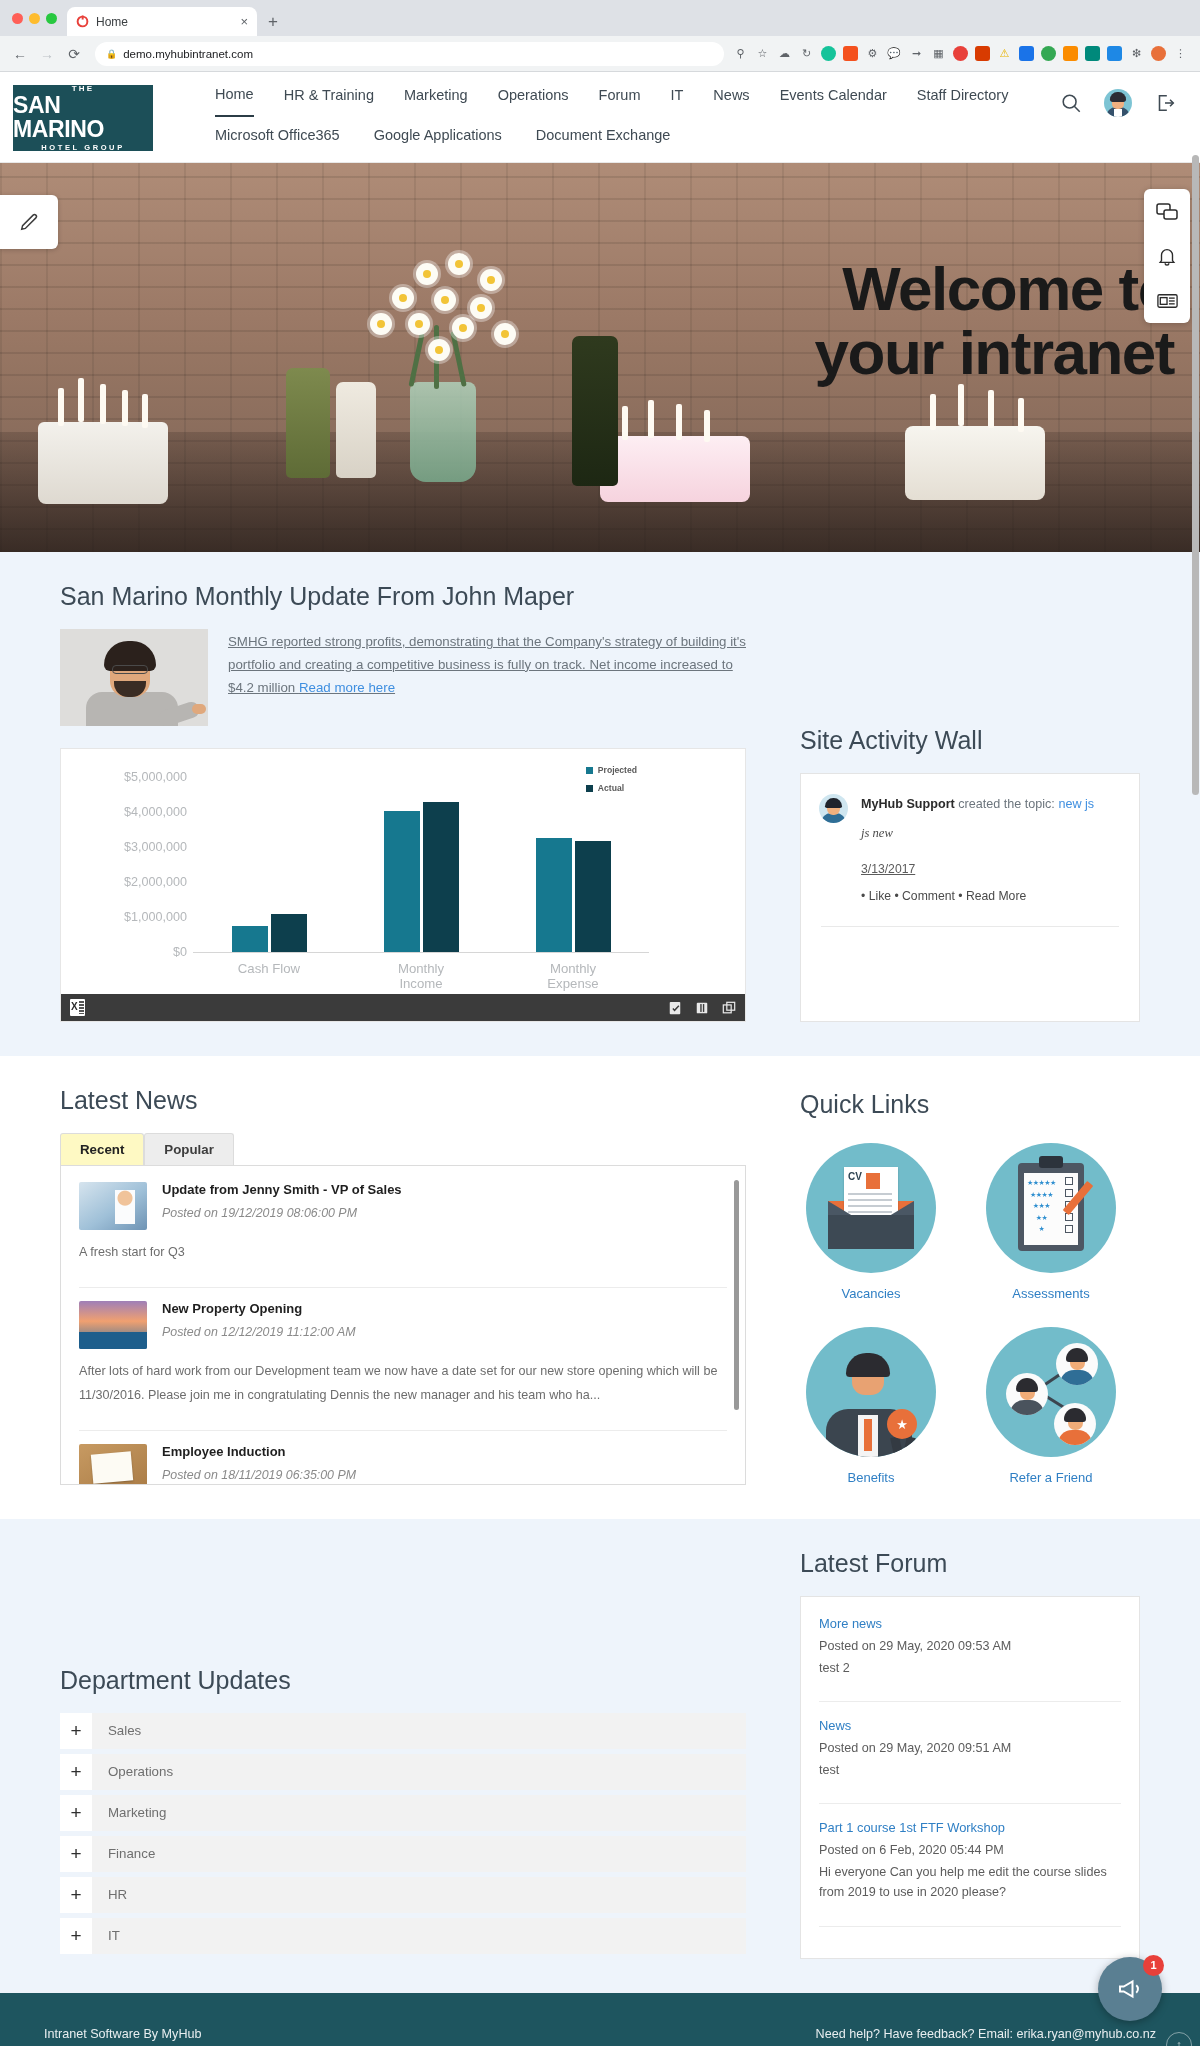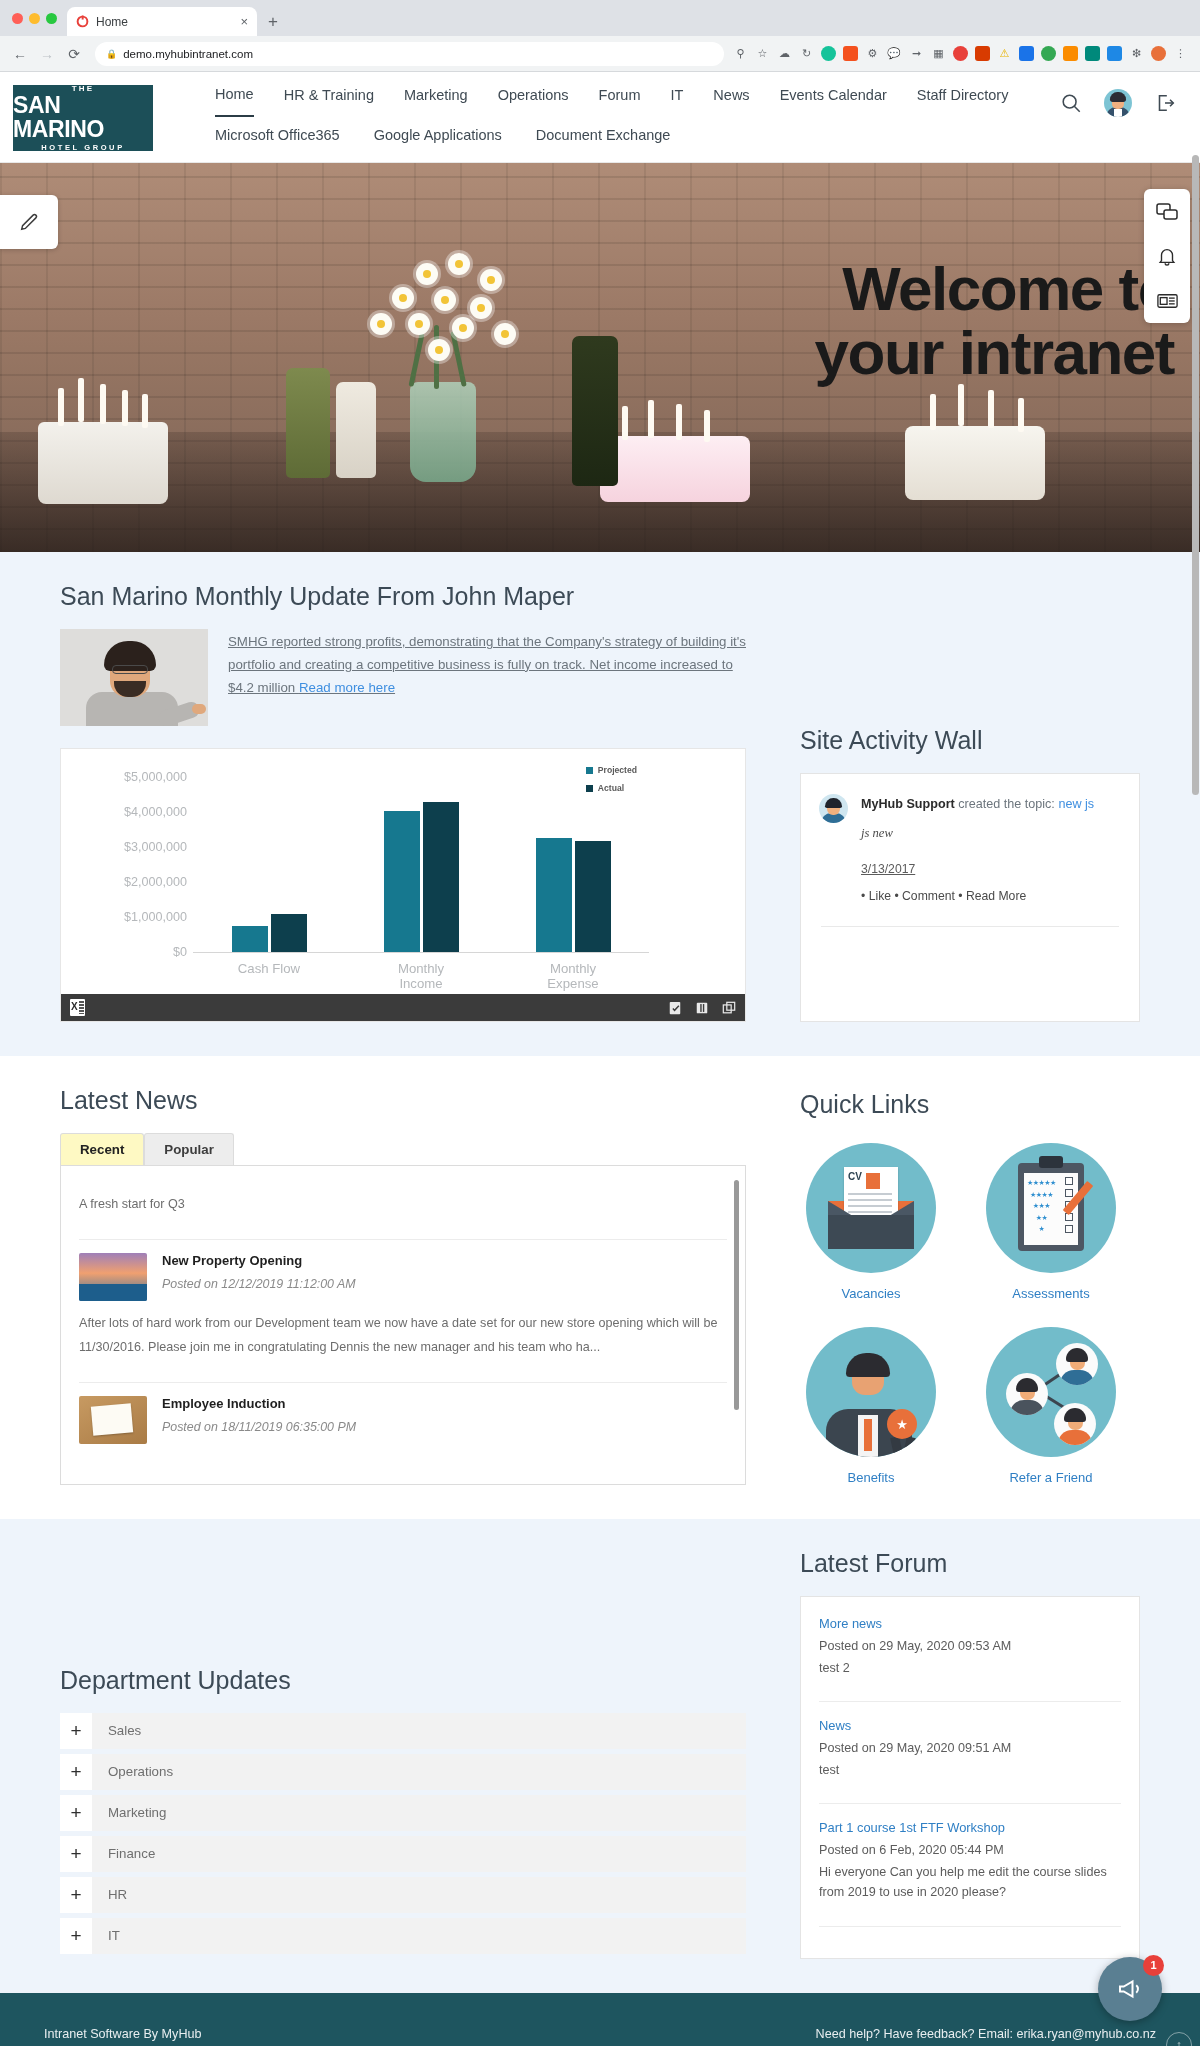--- a/index.html
+++ b/index.html
@@ -662,20 +662,27 @@
 <div class="sec white">
   <div class="grid">
     <div class="col-left">
       <div class="sec-title">Latest News</div>
       <div class="tabs">
         <span class="tabbtn active">Recent</span>
         <span class="tabbtn">Popular</span>
       </div>
       <div class="news-box">
         <div class="news-item">
+          <div class="news-head">
+            <span class="news-thumb nt1"></span>
+            <div class="news-meta">
+              <div class="news-title">Update from Jenny Smith - VP of Sales</div>
+              <div class="news-date">Posted on 19/12/2019 08:06:00 PM</div>
+            </div>
+          </div>
           <div class="news-text">A fresh start for Q3</div>
         </div>
         <div class="news-sep"></div>
 
         <div class="news-item">
           <div class="news-head">
             <span class="news-thumb nt2"></span>
             <div class="news-meta">
               <div class="news-title">New Property Opening</div>
               <div class="news-date">Posted on 12/12/2019 11:12:00 AM</div>

